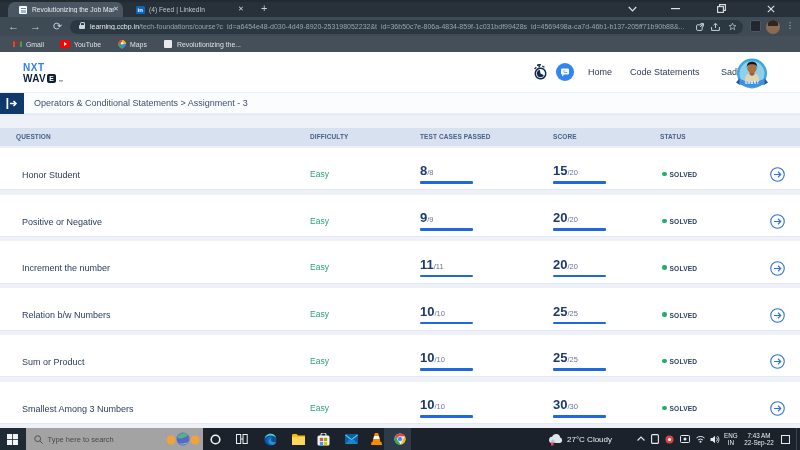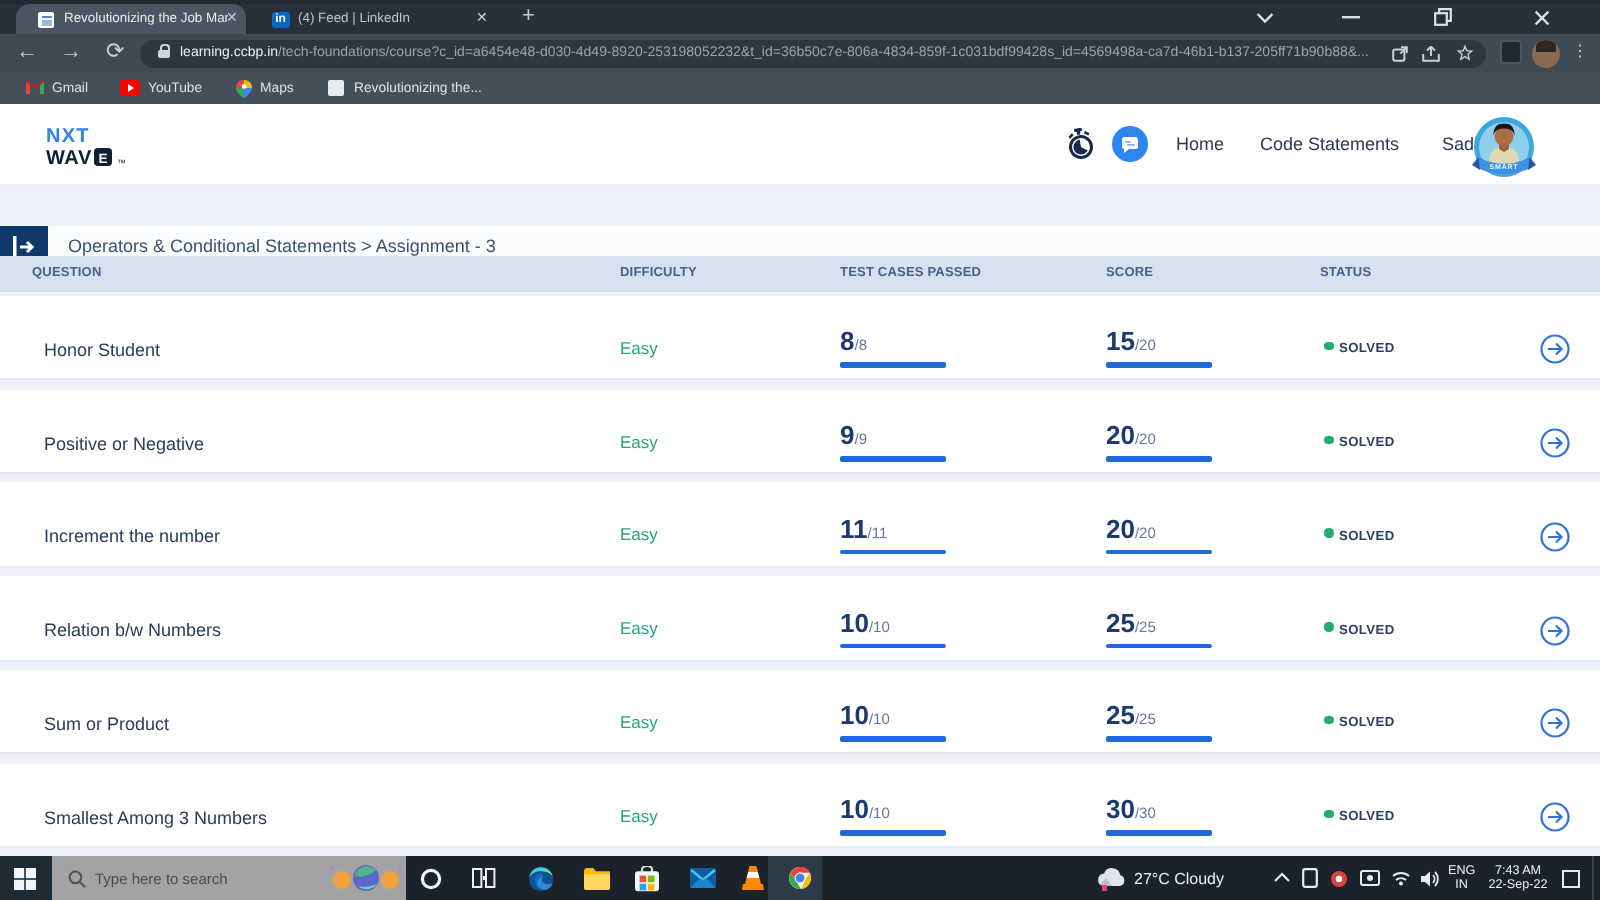--- a/index.html
+++ b/index.html
@@ -34,21 +34,21 @@
 #dots3 { position:absolute; left:786px; top:21px; color:#ccd3d9; font-size:8px; letter-spacing:0; }
 
 #bookbar { position:absolute; left:0; top:36px; width:800px; height:16px; background:#454f59; }
 .bm { position:absolute; top:4.5px; font-size:6.9px; color:#dde2e6; white-space:nowrap; }
 
 
 #pageheader { position:absolute; left:0; top:52px; width:800px; height:41px; background:#ffffff; border-bottom:1px solid #eceff5; }
 .hnav { position:absolute; top:0; height:41px; line-height:41px; font-size:9px; color:#2b3a52; }
 
 
-#crumbbar { position:absolute; left:0; top:93px; width:800px; height:21px; background:#fbfcfe; border-bottom:1px solid #e7ebf3; box-shadow:0 1px 2px rgba(40,60,110,0.05);margin-top:20px; }
+#crumbbar { position:absolute; left:0; top:93px; width:800px; height:21px; background:#fbfcfe; border-bottom:1px solid #e7ebf3; box-shadow:0 1px 2px rgba(40,60,110,0.05); }
 #crumbsq { position:absolute; left:0; top:0; width:24px; height:21px; background:#10386b; }
 #crumbtxt { position:absolute; left:34px; top:0; height:21px; line-height:21px; font-size:9px; color:#3d5072; }
 
 
 #thead { position:absolute; left:0; top:128px; width:800px; height:18px; background:#d8e1f0; }
 .th { position:absolute; top:0; height:18px; line-height:18px; font-size:6.5px; font-weight:bold; color:#49608a; letter-spacing:0.1px; }
 .row { position:absolute; left:0; width:800px; height:43.5px; background:#ffffff; border-top:1px solid #eef1f8; border-bottom:1px solid #e3e9f4; }
 .qname { position:absolute; left:22px; top:5px; height:44px; line-height:44px; font-size:9px; color:#2a3c5c; }
 .easy { position:absolute; left:310px; top:4px; height:44px; line-height:44px; font-size:8.5px; color:#2aa474; }
 .num { position:absolute; top:15.5px; font-size:13px; font-weight:bold; color:#1d3a6e; }

